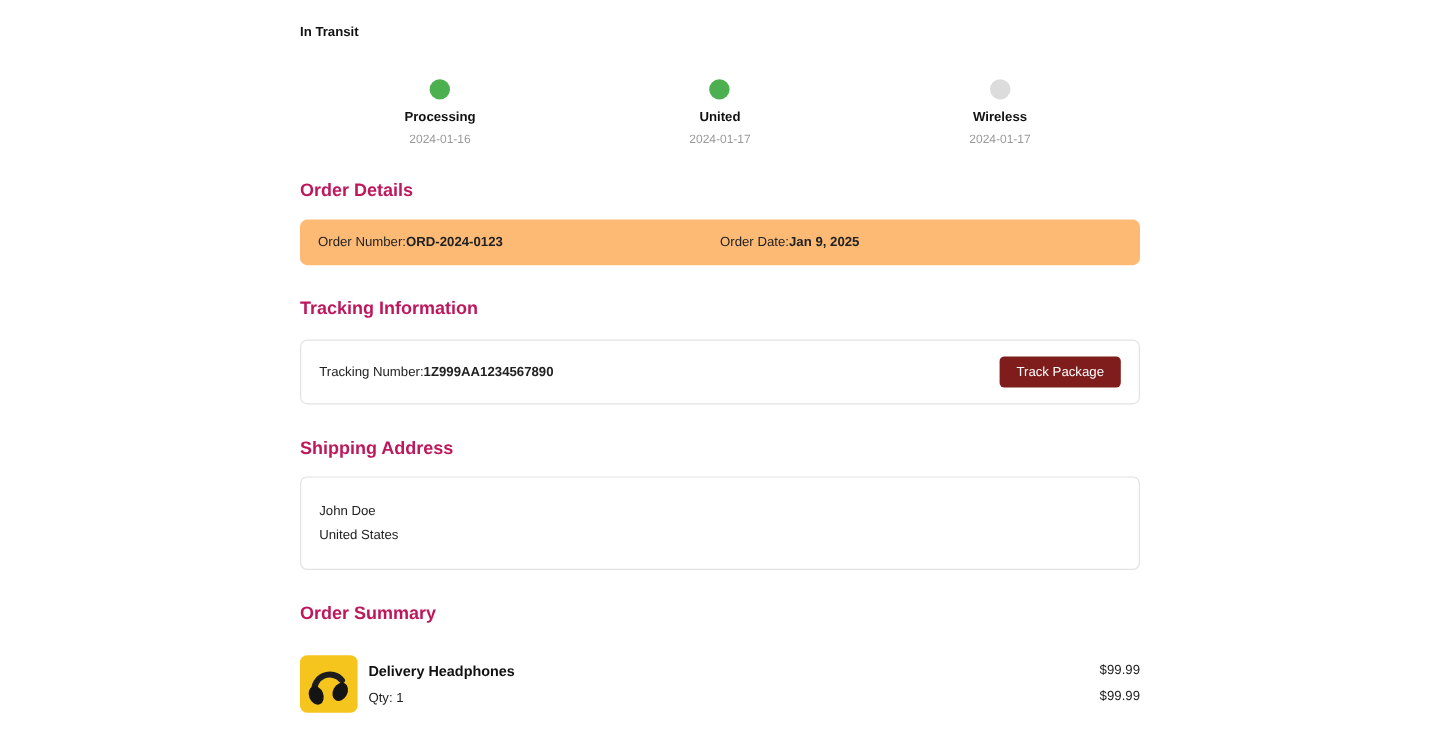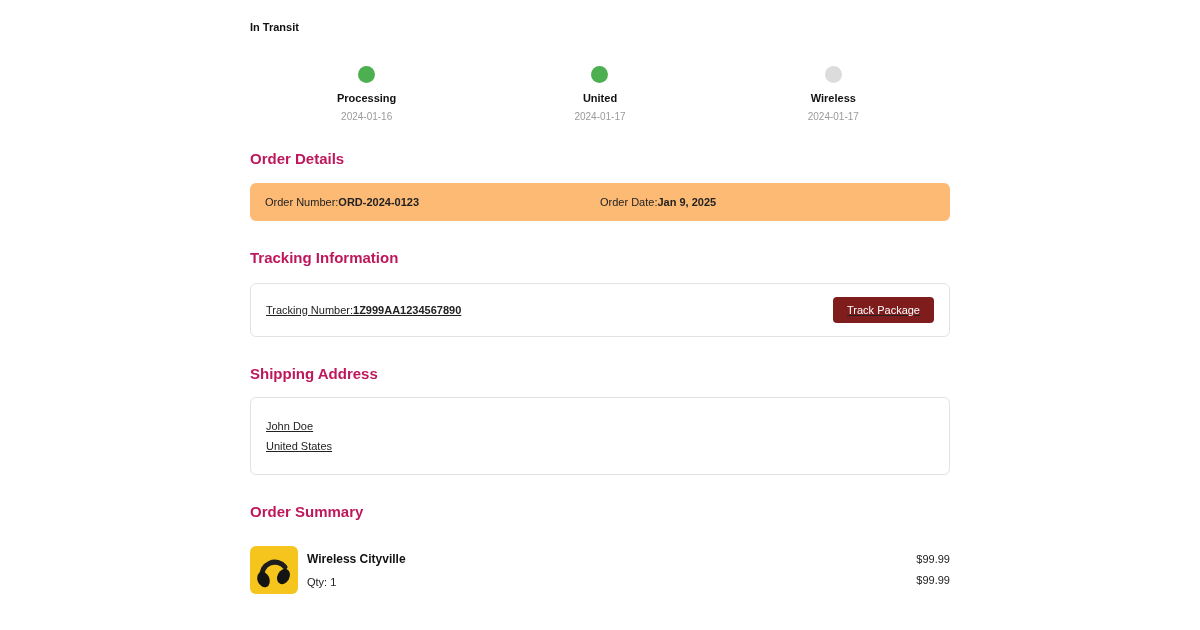--- a/index.html
+++ b/index.html
@@ -24,32 +24,32 @@
   .details-box {
     margin-top: 16px; background: #fdba74; border-radius: 6px;
     display: flex; padding: 13px 15px; font-size: 11px; color: #222;
   }
   .details-box .cell { flex: 1; }
   .val { font-weight: 700; }
 
   .tracking-box {
     margin-top: 17px; border: 1px solid #e2e2e2; border-radius: 6px;
     padding: 13px 15px; display: flex; align-items: center;
-    justify-content: space-between; font-size: 11px; color: #222; text-decoration: underline;
+    justify-content: space-between; font-size: 11px; color: #222;
   }
   .track-btn {
     border: none; color: #ffffff; font-size: 11px; font-family: inherit;
     padding: 7px 14px; border-radius: 4px; cursor: pointer; background: #2878d8;
   }
 
   .address-box {
     margin-top: 15px; border: 1px solid #e2e2e2; border-radius: 6px;
     padding: 18px 15px; font-size: 11px; color: #222;
   }
-  .address-box .addr-line { line-height: 20px; text-decoration: underline; }
+  .address-box .addr-line { line-height: 20px; }
 
   .item { display: flex; align-items: flex-start; }
   .item-first { margin-top: 26px; }
   .thumb {
     width: 48px; height: 48px; border-radius: 6px; flex: none;
     overflow: hidden; background: #eee;
   }
   .thumb svg { display: block; width: 48px; height: 48px; }
   .info { flex: 1; margin-left: 9px; padding-top: 6px; }
   .item-name { font-size: 12px; font-weight: 700; color: #111; }
@@ -110,21 +110,21 @@
 
   <div class="item item-first">
     <div class="thumb" style="background: rgb(245, 197, 29);">
       <svg viewBox="0 0 48 48">
         <path d="M12 31 A 13 13 0 0 1 35 21" stroke="#1d1d1d" stroke-width="5" fill="none" stroke-linecap="round"></path>
         <ellipse cx="13.5" cy="33.5" rx="6" ry="8" fill="#141414" transform="rotate(-22 13.5 33.5)"></ellipse>
         <ellipse cx="33.5" cy="30.5" rx="6" ry="8" fill="#141414" transform="rotate(28 33.5 30.5)"></ellipse>
       </svg>
     </div>
     <div class="info">
-      <div class="item-name">Wireless Cityville</div>
+      <div class="item-name">Delivery Headphones</div>
       <div class="item-qty">Qty: 1</div>
     </div>
     <div class="prices">
       <div class="unit-price">$99.99</div>
       <div class="line-total">$99.99</div>
     </div>
   </div>
 
 </div>
 

